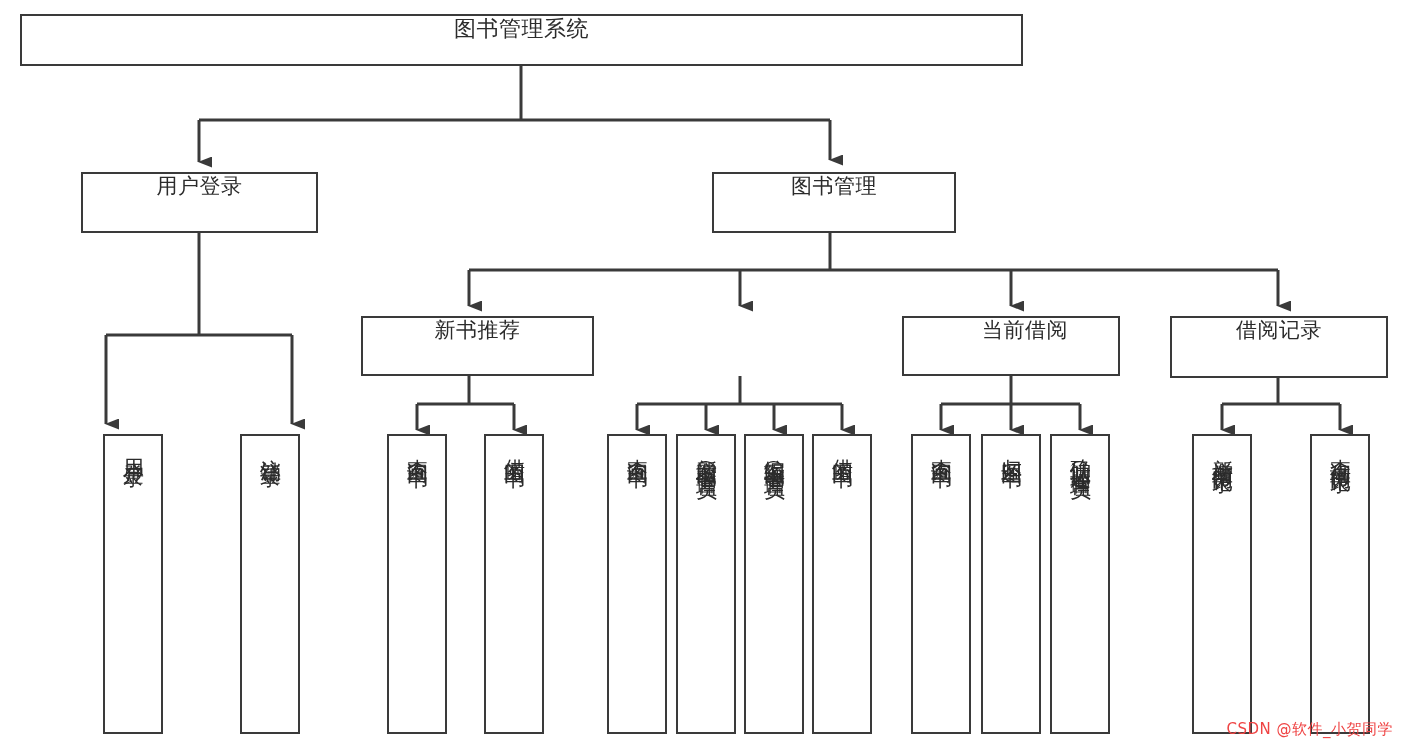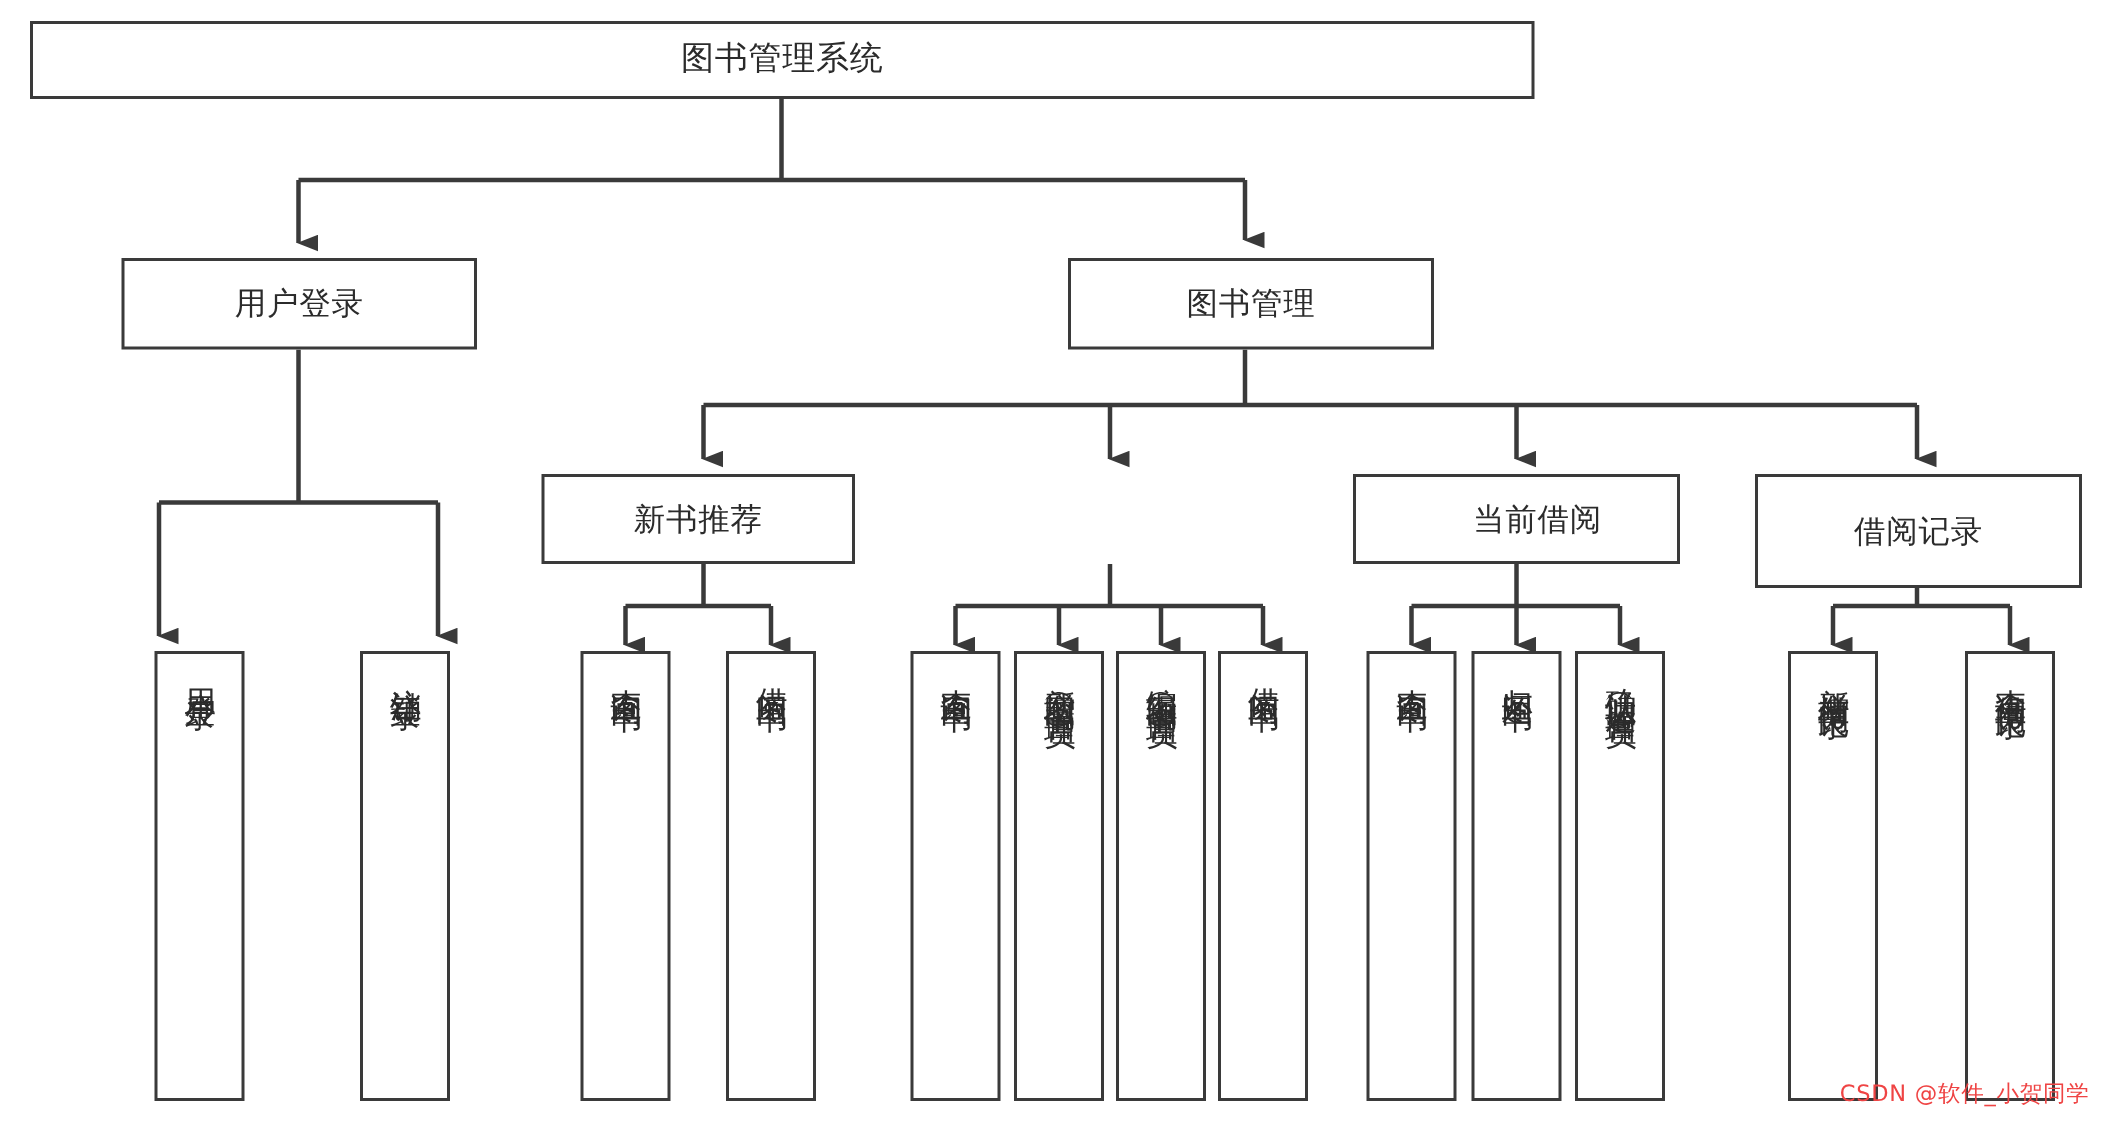--- a/index.html
+++ b/index.html
@@ -24,21 +24,20 @@
     width: 1405px;
     height: 747px;
     pointer-events: none;
   }
   .node {
     position: absolute;
     box-sizing: border-box;
     background: #ffffff;
     border: 2.5px solid #3a3a3a;
     display: flex;
-    align-items: center;
     justify-content: center;
     color: #2b2b2b;
   }
   .node-label {
     display: block;
     text-align: center;
     line-height: 1.18;
     letter-spacing: 0.5px;
   }
   .h-node .node-label {
@@ -128,27 +127,27 @@
     <span class="node-label">图书管理系统</span>
   </div>
 
   <div class="node h-node" style="left:81px; top:172px; width:237px; height:61px;">
     <span class="node-label">用户登录</span>
   </div>
   <div class="node h-node" style="left:712px; top:172px; width:244px; height:61px;">
     <span class="node-label">图书管理</span>
   </div>
 
-  <div class="node h-node" style="left:361px; top:316px; width:209px; height:60px;">
+  <div class="node h-node" style="left:361px; top:316px; width:233px; height:60px;">
     <span class="node-label">新书推荐</span>
   </div>
   <div class="node h-node" style="left:902px; top:316px; width:218px; height:60px;padding-left:28px;">
     <span class="node-label">当前借阅</span>
   </div>
-  <div class="node h-node" style="left:1170px; top:316px; width:218px; height:76px;">
+  <div class="node h-node" style="left:1170px; top:316px; width:218px; height:62px;">
     <span class="node-label">借阅记录</span>
   </div>
 
   <div class="node v-node" style="left:103px; top:434px; width:60px; height:300px;">
     <span class="node-label">用户登录</span>
   </div>
   <div class="node v-node" style="left:240px; top:434px; width:60px; height:300px;">
     <span class="node-label">注销登录</span>
   </div>
 

